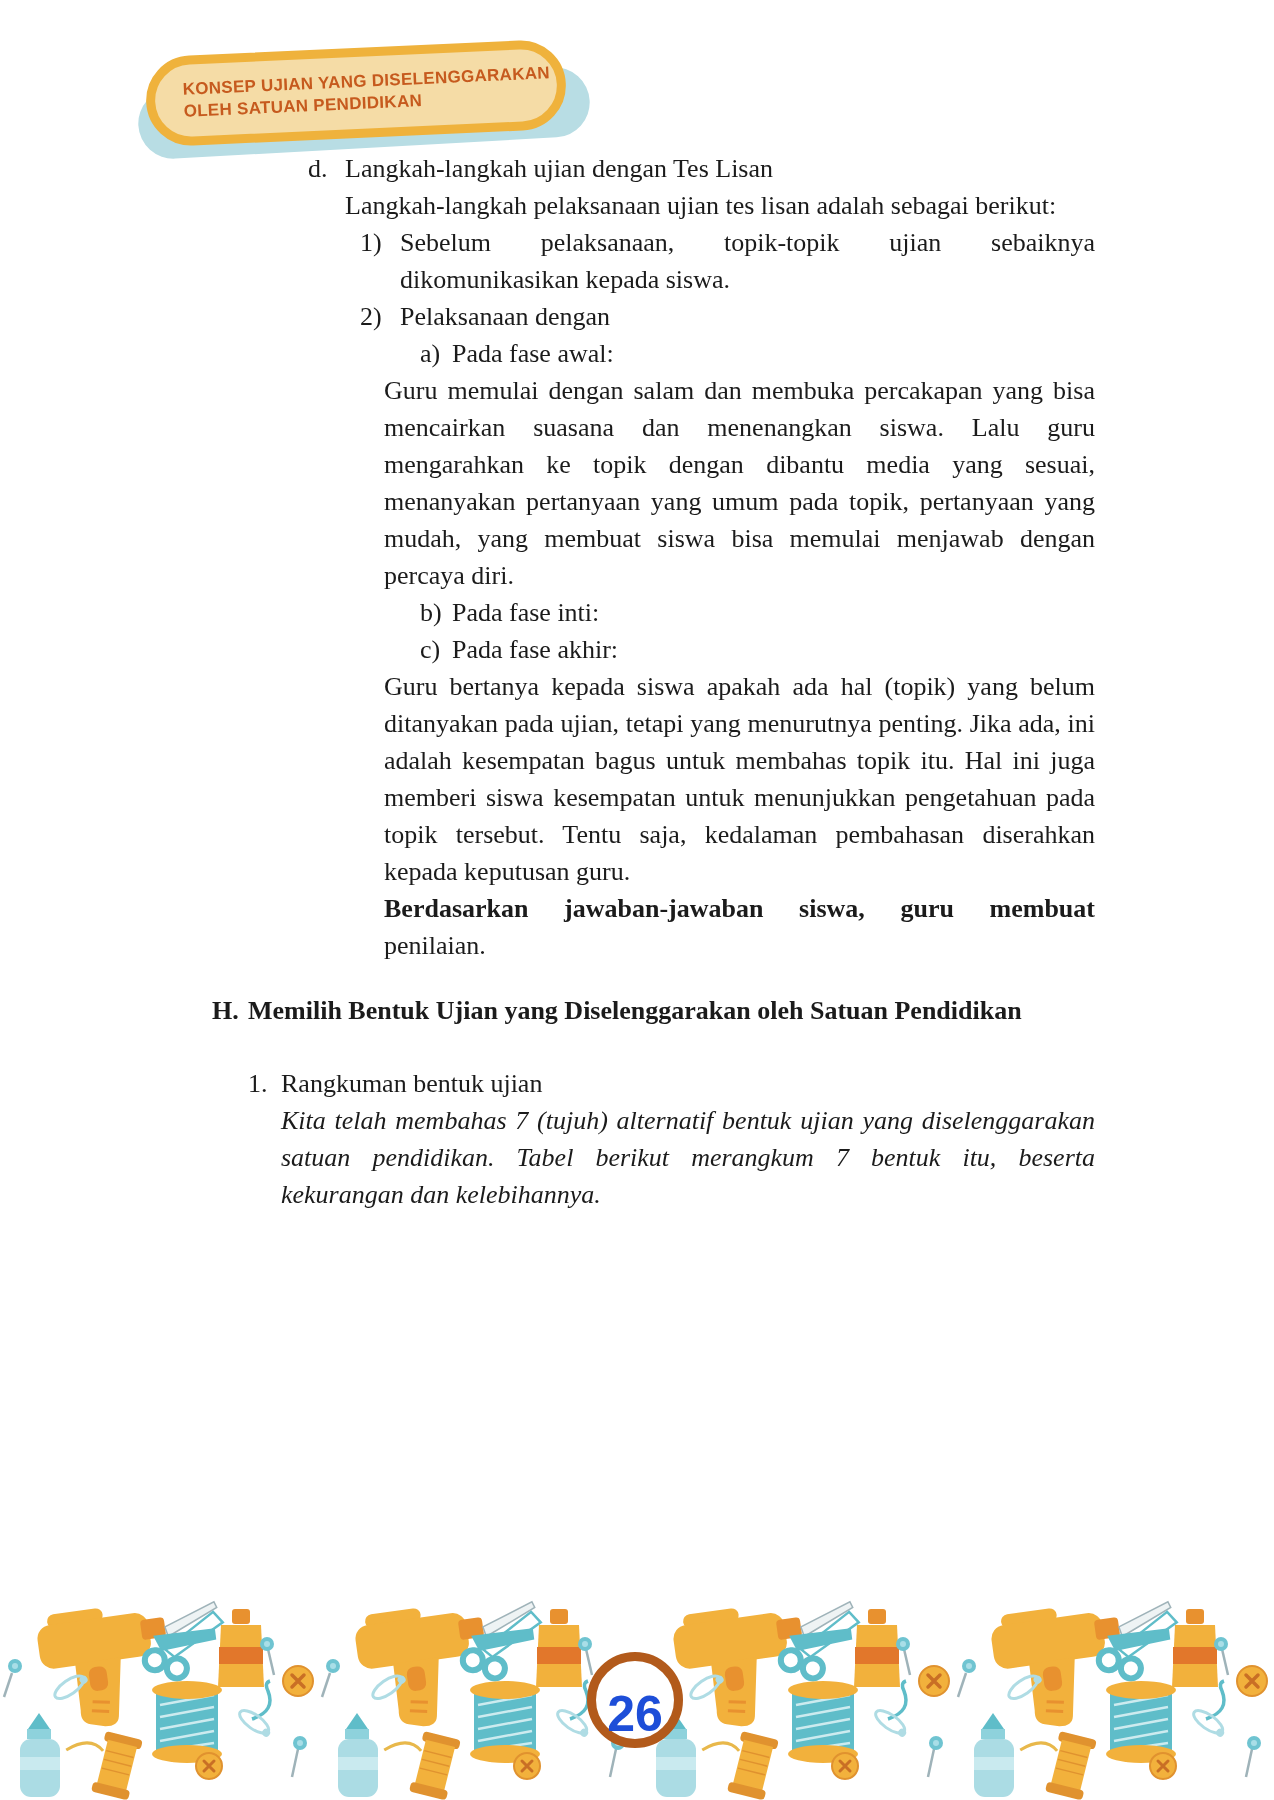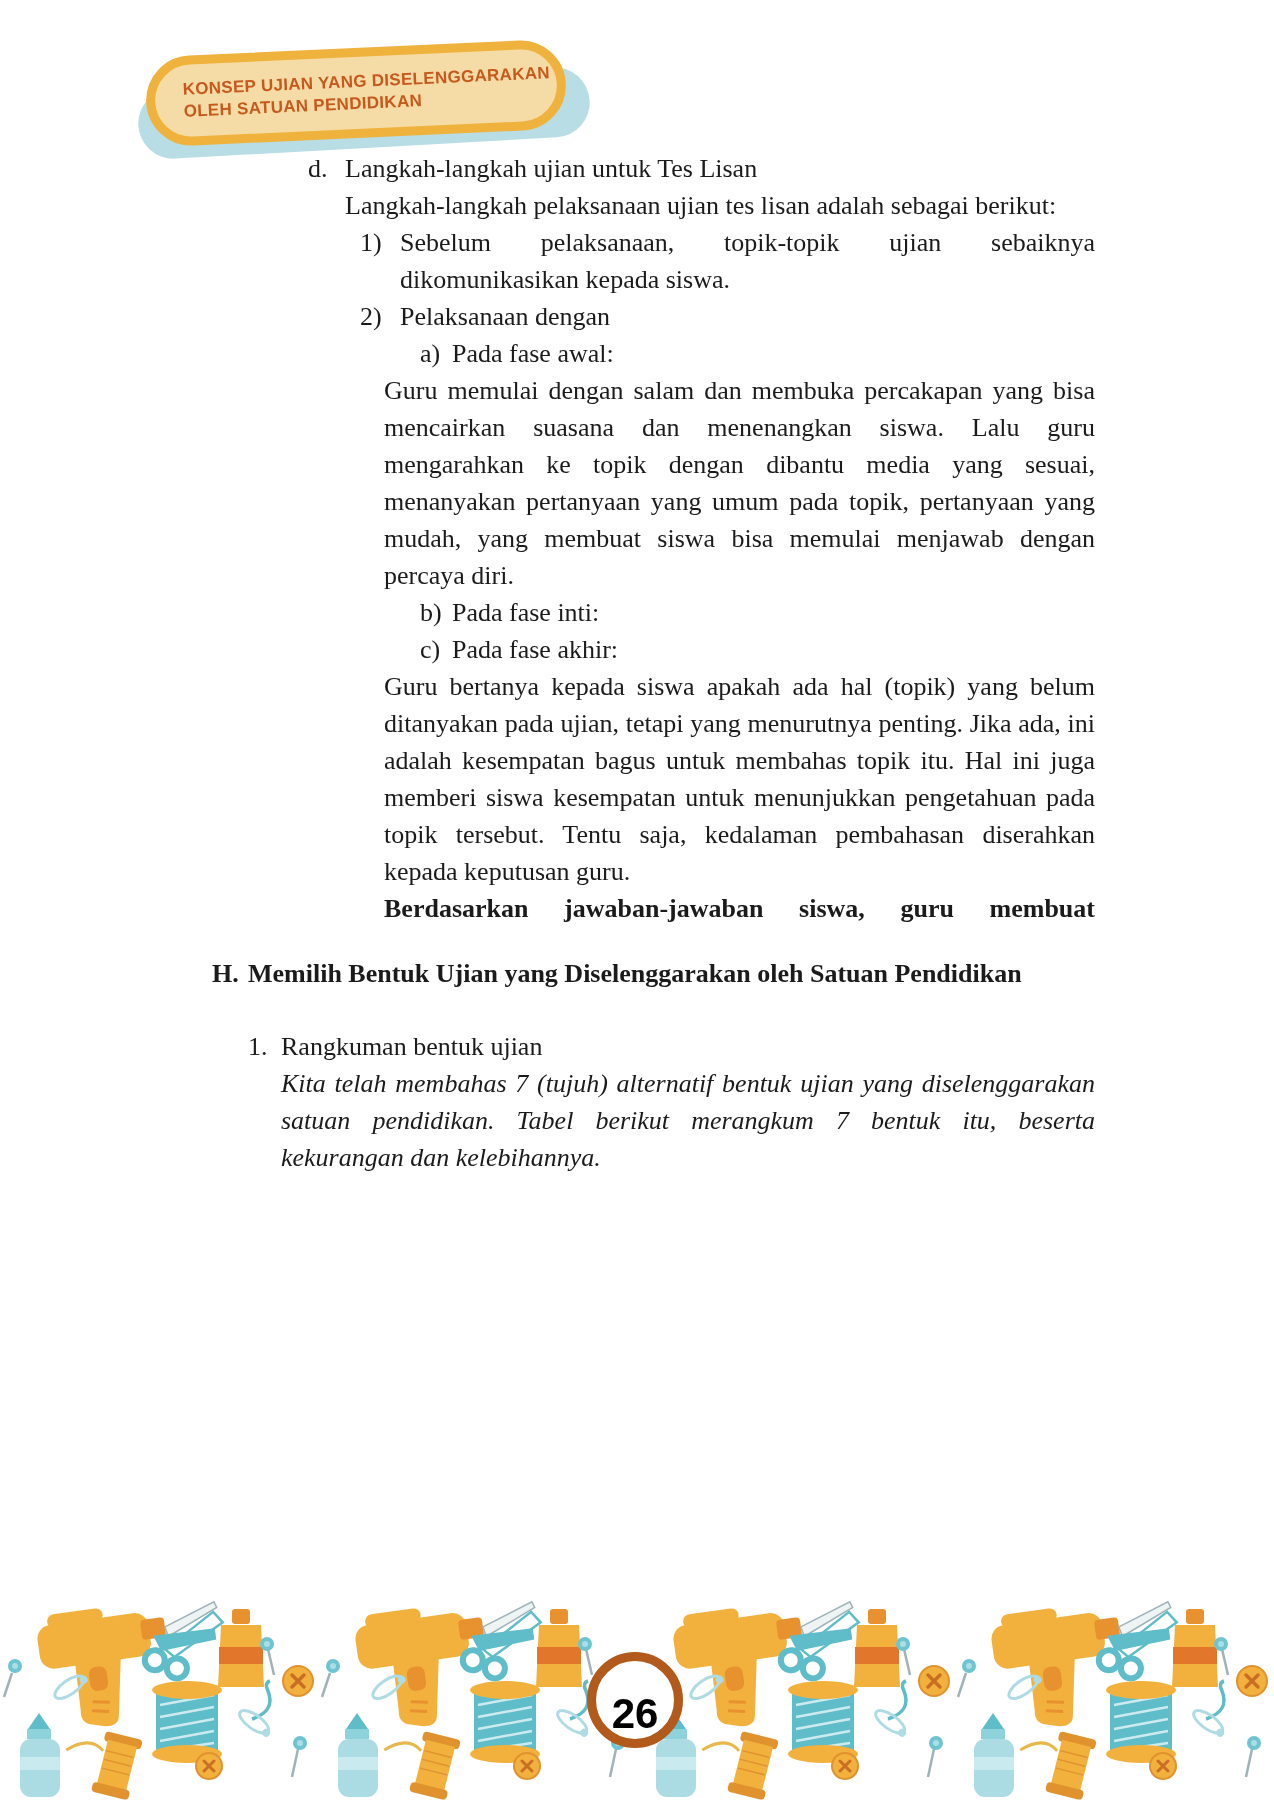--- a/index.html
+++ b/index.html
@@ -60,39 +60,39 @@
   
   .footer-art { position:absolute; left:0; bottom:0; width:1274px; height:205px; }
 
   .page-badge {
     position:absolute; left:587px; top:1652px; width:78px; height:78px;
     background:#ffffff; border:9px solid #b25a1b; border-radius:50%;
     display:flex; align-items:center; justify-content:center;
   }
   .page-badge span {
     font-family:"Liberation Sans","DejaVu Sans",sans-serif;
-    font-weight:bold; font-size:42px; color:#000000;margin-top:28px;
+    font-weight:bold; font-size:50px; color:#1d4ed8;margin-top:28px;
   }
 </style>
 </head>
 <body>
 
 <div class="hdr">
   <div class="hdr-shadow"></div>
   <div class="hdr-pill">
     <div class="hdr-line">KONSEP UJIAN YANG DISELENGGARAKAN</div>
     <div class="hdr-line">OLEH SATUAN PENDIDIKAN</div>
   </div>
 </div>
 
 <div class="content">
   <div class="block-d">
     <div class="row">
       <div class="marker-d">d.</div>
-      <div class="title-d">Langkah-langkah ujian untuk Tes Lisan</div>
+      <div class="title-d">Langkah-langkah ujian dengan Tes Lisan</div>
     </div>
     <div class="intro">Langkah-langkah pelaksanaan ujian tes lisan adalah sebagai berikut:</div>
 
     <div class="step">
       <div class="marker">1)</div>
       <div class="text">Sebelum pelaksanaan, topik-topik ujian sebaiknya dikomunikasikan kepada siswa.</div>
     </div>
     <div class="step">
       <div class="marker">2)</div>
       <div class="text">Pelaksanaan dengan</div>
@@ -109,20 +109,21 @@
       <div>Pada fase inti:</div>
     </div>
 
     <div class="phase-head">
       <div class="marker">c)</div>
       <div>Pada fase akhir:</div>
     </div>
     <div class="phase-body">Guru bertanya kepada siswa apakah ada hal (topik) yang belum ditanyakan pada ujian, tetapi yang menurutnya penting. Jika ada, ini adalah kesempatan bagus untuk membahas topik itu. Hal ini juga memberi siswa kesempatan untuk menunjukkan pengetahuan pada topik tersebut. Tentu saja, kedalaman pembahasan diserahkan kepada keputusan guru.</div>
     <div class="phase-body">
       <div class="force-justify">Berdasarkan jawaban-jawaban siswa, guru membuat</div>
+      <div>penilaian.</div>
     </div>
   </div>
 
   <div class="section-h">
     <div class="marker">H.</div>
     <div>Memilih Bentuk Ujian yang Diselenggarakan oleh Satuan Pendidikan</div>
   </div>
 
   <div class="item-1">
     <div class="head">

